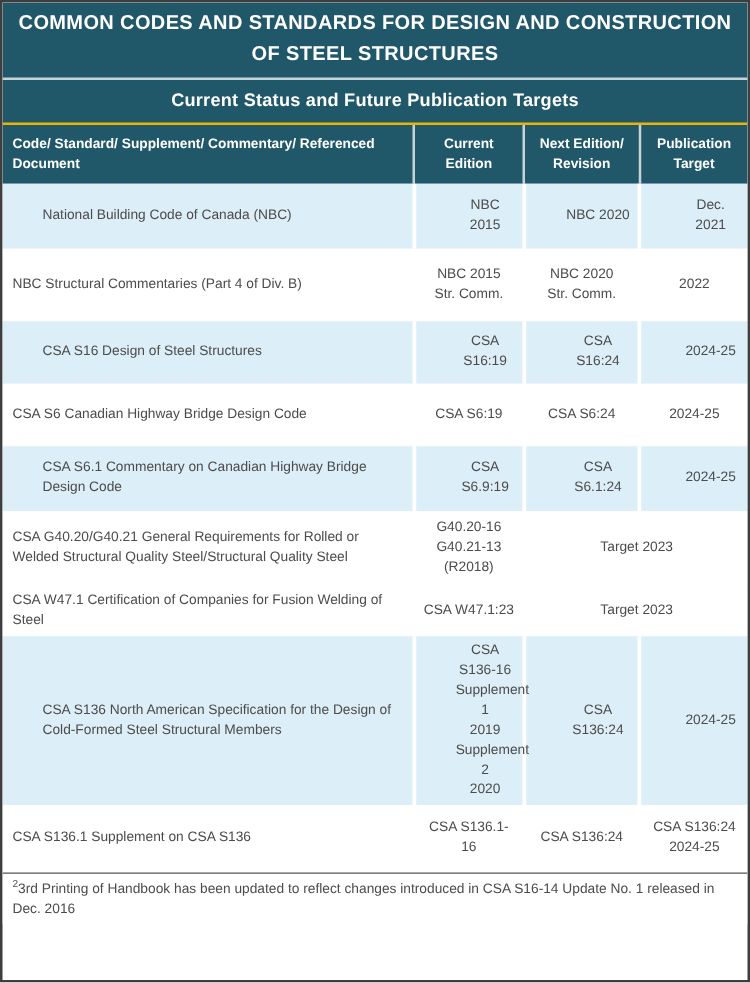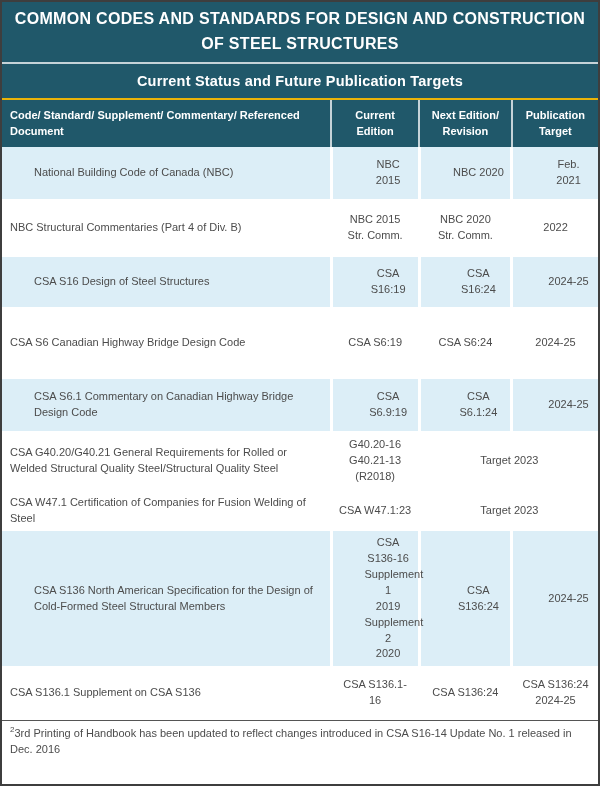--- a/index.html
+++ b/index.html
@@ -136,37 +136,37 @@
 Revision</th>
         <th>Publication
 Target</th>
       </tr>
     </thead>
     <tbody>
       <tr class="alt" style="height:52px;">
         <td class="doc">National Building Code of Canada (NBC)</td>
         <td>NBC 2015</td>
         <td>NBC 2020</td>
-        <td>Feb. 2021</td>
+        <td>Dec. 2021</td>
       </tr>
       <tr style="height:58px;margin-top:16px;">
         <td class="doc">NBC Structural Commentaries (Part 4 of Div. B)</td>
         <td>NBC 2015
 Str. Comm.</td>
         <td>NBC 2020
 Str. Comm.</td>
         <td>2022</td>
       </tr>
       <tr class="alt" style="height:50px;">
         <td class="doc">CSA S16 Design of Steel Structures</td>
         <td>CSA S16:19</td>
         <td>CSA S16:24</td>
         <td>2024-25</td>
       </tr>
-      <tr style="height:72px;">
+      <tr style="height:50px;">
         <td class="doc">CSA S6 Canadian Highway Bridge Design Code</td>
         <td>CSA S6:19</td>
         <td>CSA S6:24</td>
         <td>2024-25</td>
       </tr>
       <tr class="alt" style="height:52px;">
         <td class="doc">CSA S6.1 Commentary on Canadian Highway Bridge Design Code</td>
         <td>CSA S6.9:19</td>
         <td>CSA S6.1:24</td>
         <td>2024-25</td>

